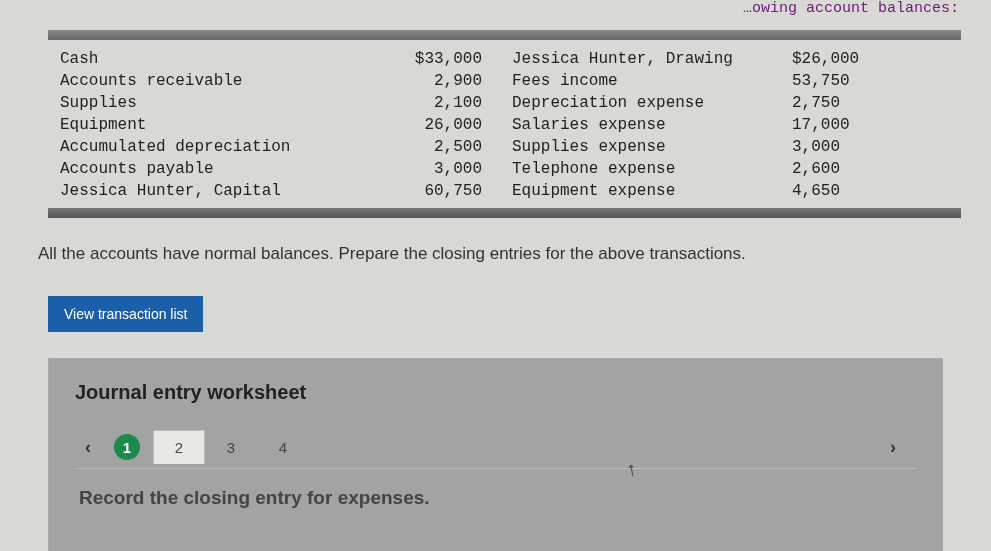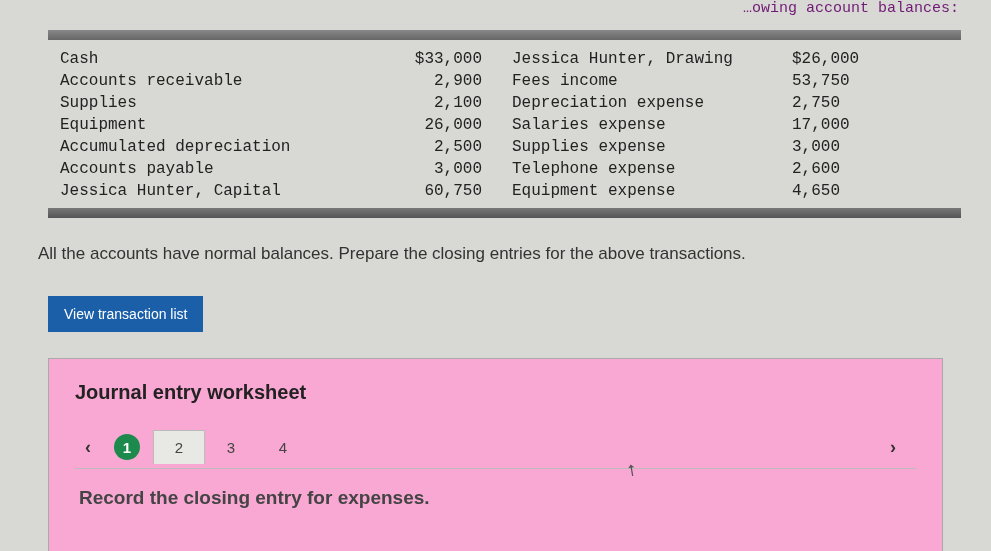--- a/index.html
+++ b/index.html
@@ -75,21 +75,21 @@
       cursor: pointer;
     }
     .worksheet {
       position: absolute;
       top: 358px;
       left: 48px;
       right: 48px;
       bottom: 0;
       border: 1px solid #aaa;
       border-bottom: none;
-      background: #f9a8d4;
+      background: #a3a3a3;
       padding: 22px 26px 0 26px;
     }
     .worksheet-title {
       font-size: 20px;
       font-weight: bold;
       color: #222;
       margin-bottom: 22px;
     }
     .step-nav {
       display: flex;

